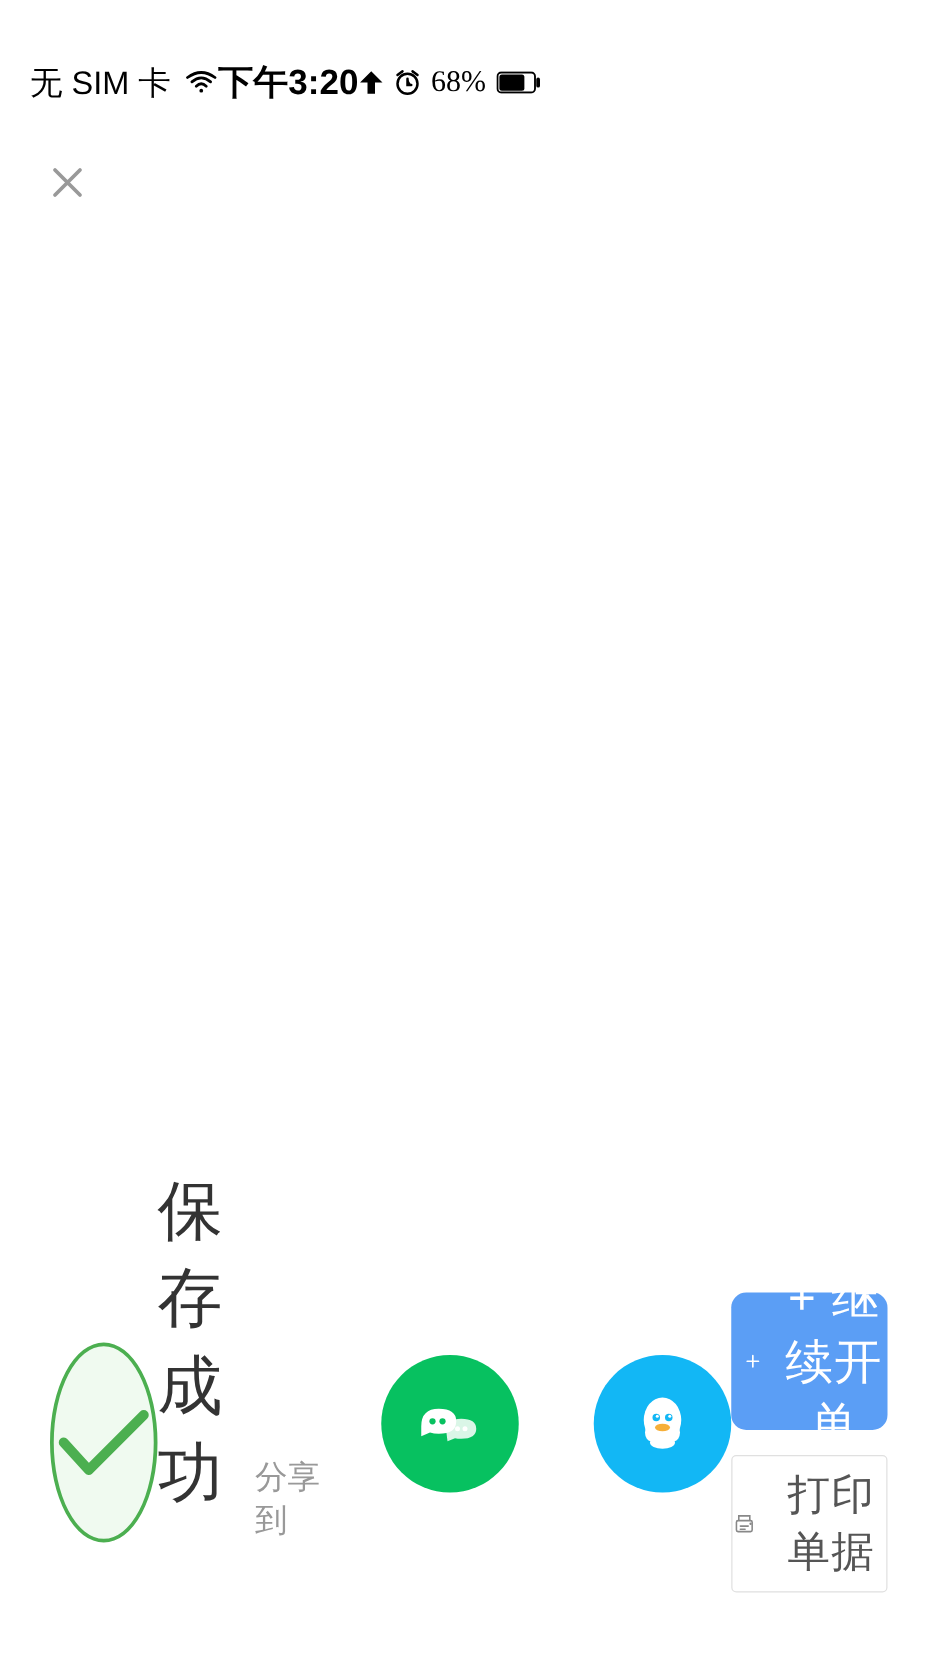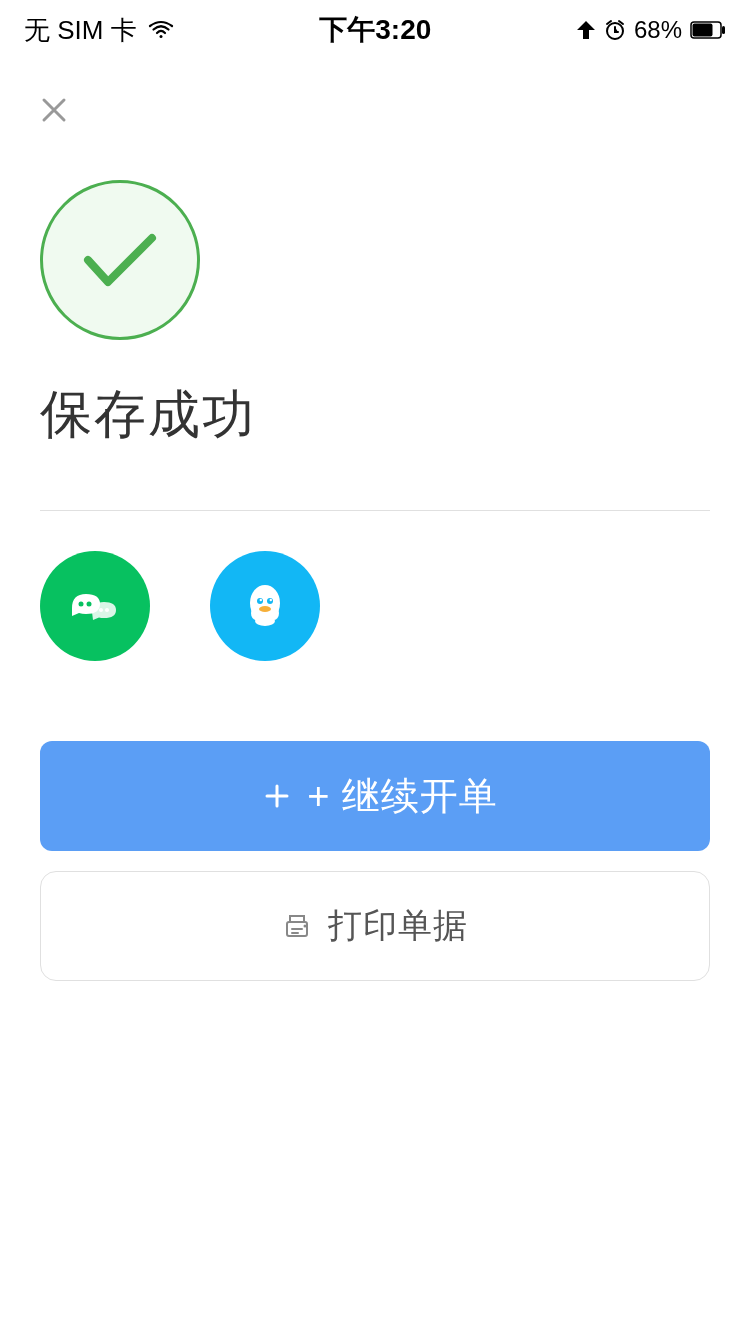--- a/index.html
+++ b/index.html
@@ -13,43 +13,44 @@
       display: flex;
       flex-direction: column;
     }
 
     
     .status-bar {
       width: 100%;
       height: 60px;
       display: flex;
       align-items: center;
-      justify-content: space-between;
       padding: 0 24px;
       flex-shrink: 0;
+      margin-top: 36px;
     }
     .status-left {
       display: flex;
       align-items: center;
       gap: 10px;
       font-size: 26px;
       color: #000;
       font-weight: 500;
     }
     .status-center {
       font-size: 28px;
       font-weight: 700;
       color: #000;
     }
     .status-right {
       display: flex;
       align-items: center;
       gap: 8px;
       font-size: 24px;
       color: #000;
+      font-family: Liberation Serif, serif;
     }
 
     
     .wifi-icon {
       display: inline-block;
       width: 28px;
       height: 20px;
     }
 
     
@@ -64,22 +65,22 @@
     }
     .close-btn svg {
       width: 32px;
       height: 32px;
     }
 
     
     .content {
       flex: 1;
       display: flex;
-      flex-direction: column;
-      align-items: flex-start;
+      flex-direction: row;
+      align-items: flex-end;
       padding: 20px 40px 60px;
     }
 
     
     .success-circle {
       width: 160px;
       height: 160px;
       border-radius: 50%;
       border: 3px solid #4CAF50;
       background: #f0faf0;
@@ -164,21 +165,21 @@
       color: #fff;
       font-weight: 400;
       letter-spacing: 1px;
       padding-left: 11px;
     }
     .btn-secondary {
       width: 100%;
       height: 110px;
       background: #fff;
       border: 1px solid #e0e0e0;
-      border-radius: 16px;
+      border-radius: 4px;
       display: flex;
       align-items: center;
       justify-content: center;
       gap: 16px;
       cursor: pointer;
       font-size: 34px;
       color: #555;
       font-weight: 400;
       letter-spacing: 1px;
     }
@@ -230,20 +231,21 @@
   <div class="success-circle">
     <svg class="checkmark" viewBox="0 0 80 60">
       <path d="M8 30 L28 52 L72 8" stroke="#4CAF50" stroke-width="8" fill="none" stroke-linecap="round" stroke-linejoin="round"></path>
     </svg>
   </div>
 
   <div class="success-title">保存成功</div>
 
   <div class="share-divider">
     <div class="divider-line"></div>
+    <span class="share-label">分享到</span>
     <div class="divider-line"></div>
   </div>
 
   <div class="share-row">
 
     <div class="share-icon-btn share-icon-wechat">
       <svg width="62" height="52" viewBox="0 0 62 52">
 
         <ellipse cx="22" cy="22" rx="18" ry="15" fill="none" stroke="white" stroke-width="0"></ellipse>
         <path d="M8 28 Q8 14 22 14 Q36 14 36 24 Q36 34 22 34 Q18 34 15 33 L8 36 Z" fill="white"></path>

